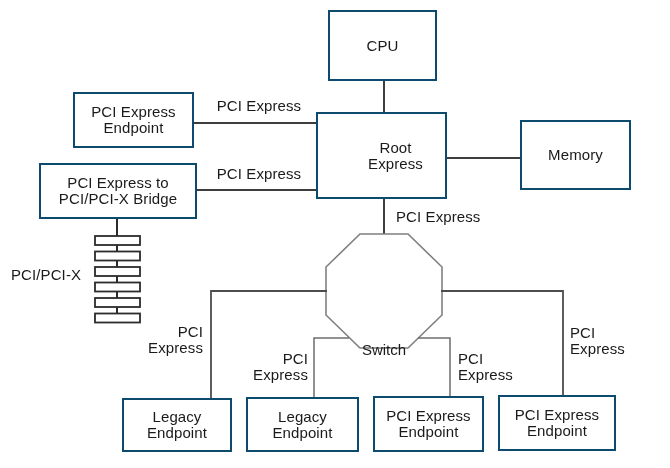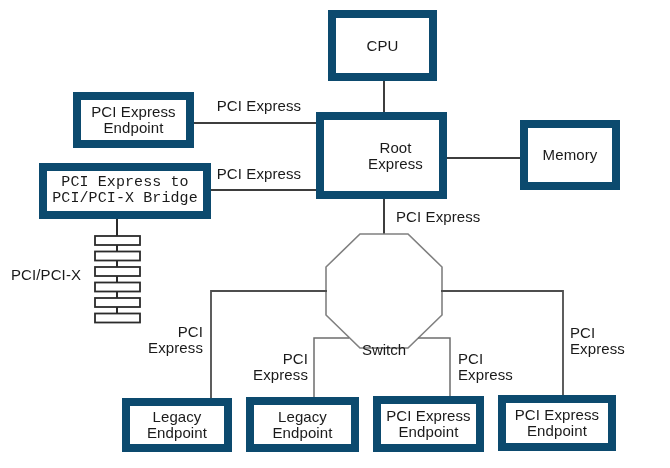--- a/index.html
+++ b/index.html
@@ -3,21 +3,21 @@
 <meta charset="utf-8">
 <style>
   html,body { margin:0; padding:0; background:#ffffff; }
   #stage {
     position:relative; width:670px; height:468px; background:#ffffff;
     font-family:"Liberation Sans", sans-serif; color:#1a1a1a; overflow:hidden;
   }
   #wires { position:absolute; left:0; top:0; z-index:0; }
   .node {
     position:absolute; z-index:2; box-sizing:border-box;
-    background:#ffffff; border:8px solid #0c4a6e;
+    background:#ffffff; border:2px solid #0c4a6e;
     display:flex; flex-direction:column; align-items:center; justify-content:center;
     font-size:15px; line-height:16px; text-align:center; letter-spacing:0.1px;
   }
   .node span { display:block; }
   .elabel {
     position:absolute; z-index:3; font-size:15px; line-height:15.5px;
     letter-spacing:0.1px; white-space:nowrap;
   }
   .elabel span { display:block; }
   .switch-label {
@@ -57,30 +57,30 @@
 
   <div class="node" style="left:328px; top:10px;  width:109px; height:71px;">
     <span>CPU</span>
   </div>
 
   <div class="node" style="left:316px; top:112px; width:131px; height:87px;padding-left:28px;">
     <span>Root</span>
     <span>Express</span>
   </div>
 
-  <div class="node" style="left:520px; top:120px; width:100px; height:70px;">
+  <div class="node" style="left:520px; top:120px; width:111px; height:70px;">
     <span>Memory</span>
   </div>
 
   <div class="node" style="left:73px; top:92px; width:121px; height:56px;">
     <span>PCI Express</span>
     <span>Endpoint</span>
   </div>
 
-  <div class="node" style="left:39px; top:163px; width:172px; height:56px;font-family:Liberation Mono, monospace;">
+  <div class="node" style="left:39px; top:163px; width:158px; height:56px;">
     <span>PCI Express to</span>
     <span>PCI/PCI-X Bridge</span>
   </div>
 
   <div class="switch-label" style="left:334px; top:300px;margin-top:41px;">Switch</div>
 
   <div class="node" style="left:122px; top:398px; width:110px; height:54px;">
     <span>Legacy</span>
     <span>Endpoint</span>
   </div>

